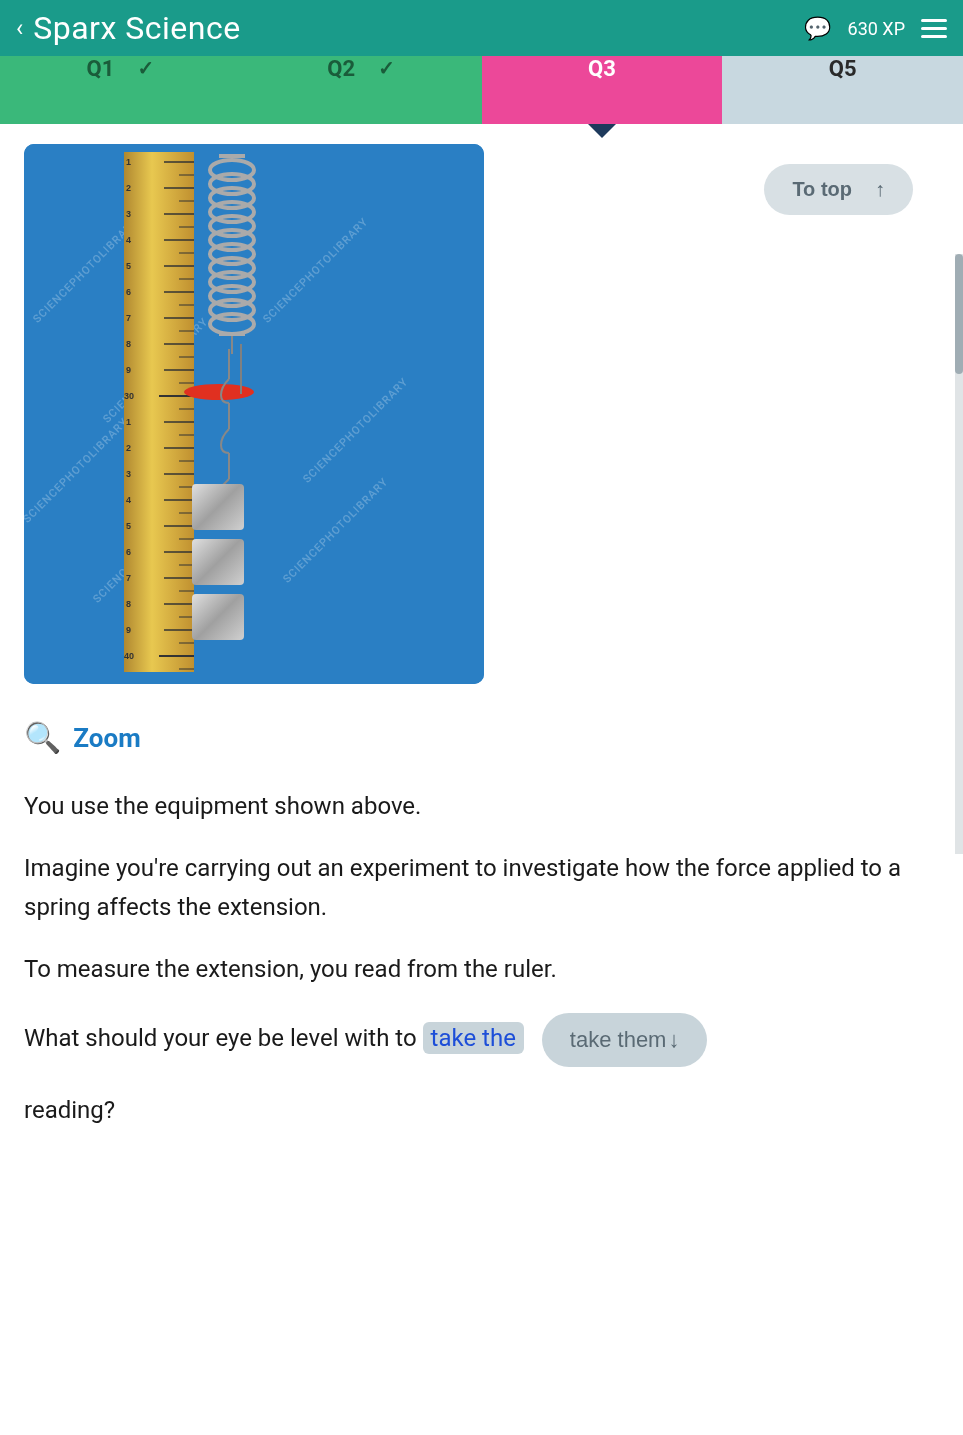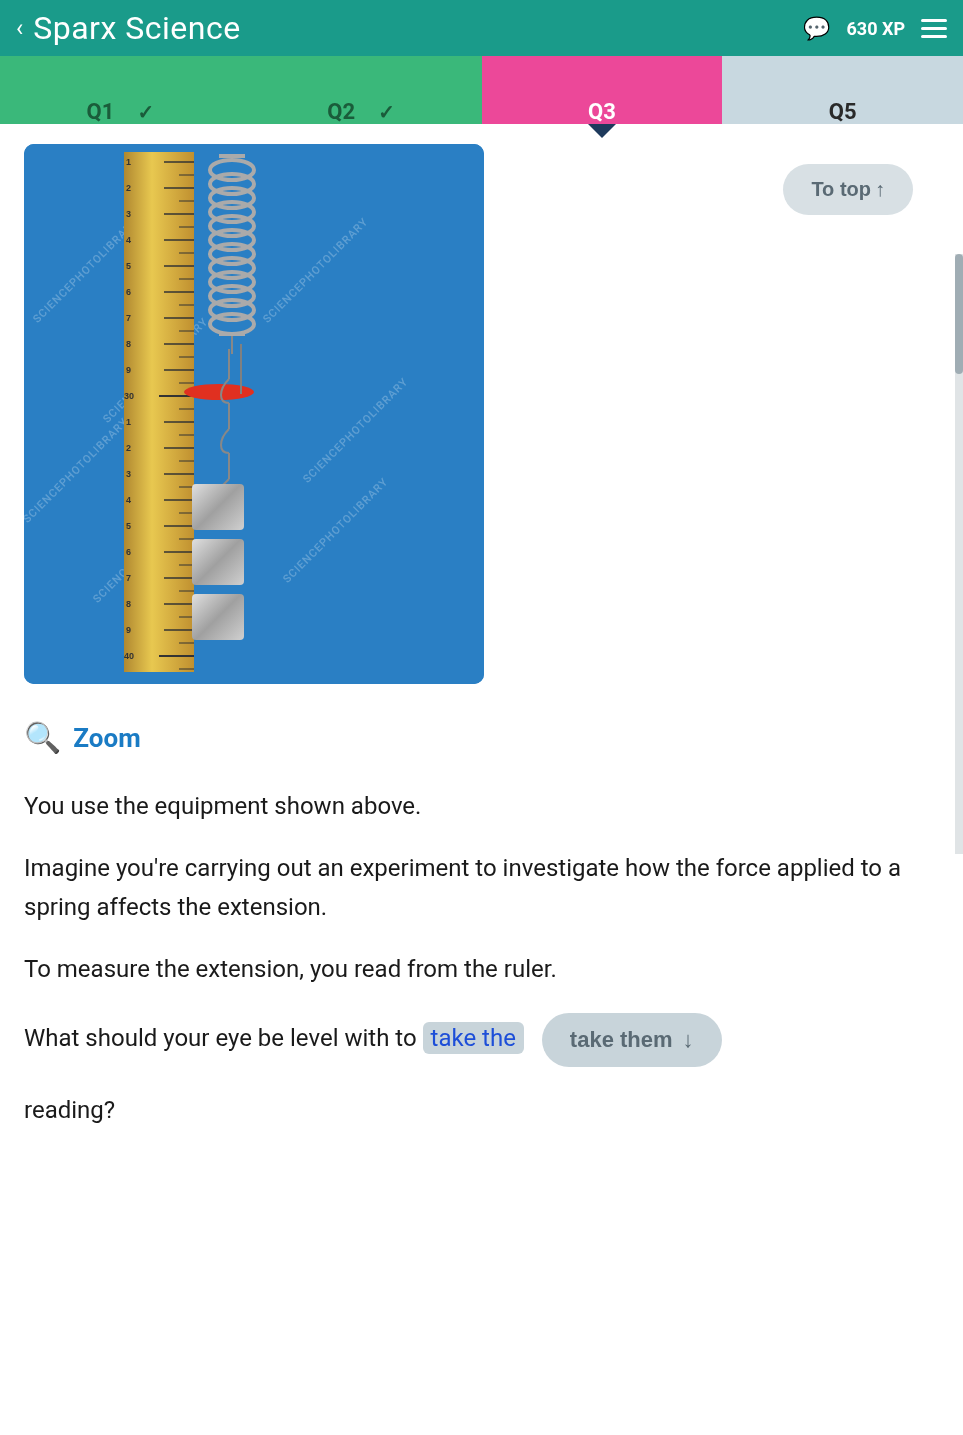--- a/index.html
+++ b/index.html
@@ -51,21 +51,21 @@
       align-items: center;
       gap: 16px;
     }
 
     .xp-badge {
       display: flex;
       align-items: center;
       gap: 6px;
       color: white;
       font-size: 18px;
-      font-weight: 700;
+      font-weight: 400;
     }
 
     .chat-icon {
       color: white;
       font-size: 22px;
     }
 
     .menu-icon {
       display: flex;
       flex-direction: column;
@@ -84,21 +84,21 @@
     
     .question-tabs {
       display: flex;
       background: #c8d8e0;
       height: 68px;
     }
 
     .tab {
       flex: 1;
       display: flex;
-      align-items: flex-end;
+      align-items: flex-start;
       justify-content: center;
       font-size: 22px;
       font-weight: 700;
       cursor: pointer;
       color: #2a2a2a;
       gap: 23px;
     }
 
     .tab.completed {
       background: #3ab87a;
@@ -208,21 +208,21 @@
       background: #d8e0e4;
       border: none;
       border-radius: 28px;
       padding: 14px 28px;
       font-size: 20px;
       font-weight: 600;
       color: #5a6a74;
       cursor: pointer;
       display: flex;
       align-items: center;
-      gap: 4px;
+      gap: 23px;
     }
 
     
     .zoom-btn {
       display: flex;
       align-items: center;
       gap: 12px;
       color: #1a7bc4;
       font-size: 26px;
       font-weight: 700;
@@ -254,27 +254,27 @@
       background: #c8d4da;
       border-radius: 6px;
       padding: 2px 8px;
       font-size: 24px;
       color: #1d4ed8;
     }
 
     .take-btn {
       display: inline-flex;
       align-items: center;
-      gap: 10px;
+      gap: 2px;
       background: #c8d4da;
       border: none;
       border-radius: 28px;
       padding: 14px 28px;
       font-size: 22px;
-      font-weight: 700;
+      font-weight: 400;
       color: #5a6a74;
       cursor: pointer;
       margin-left: 12px;
       vertical-align: middle;
     }
 
     
     .scrollbar {
       position: absolute;
       right: 0;

